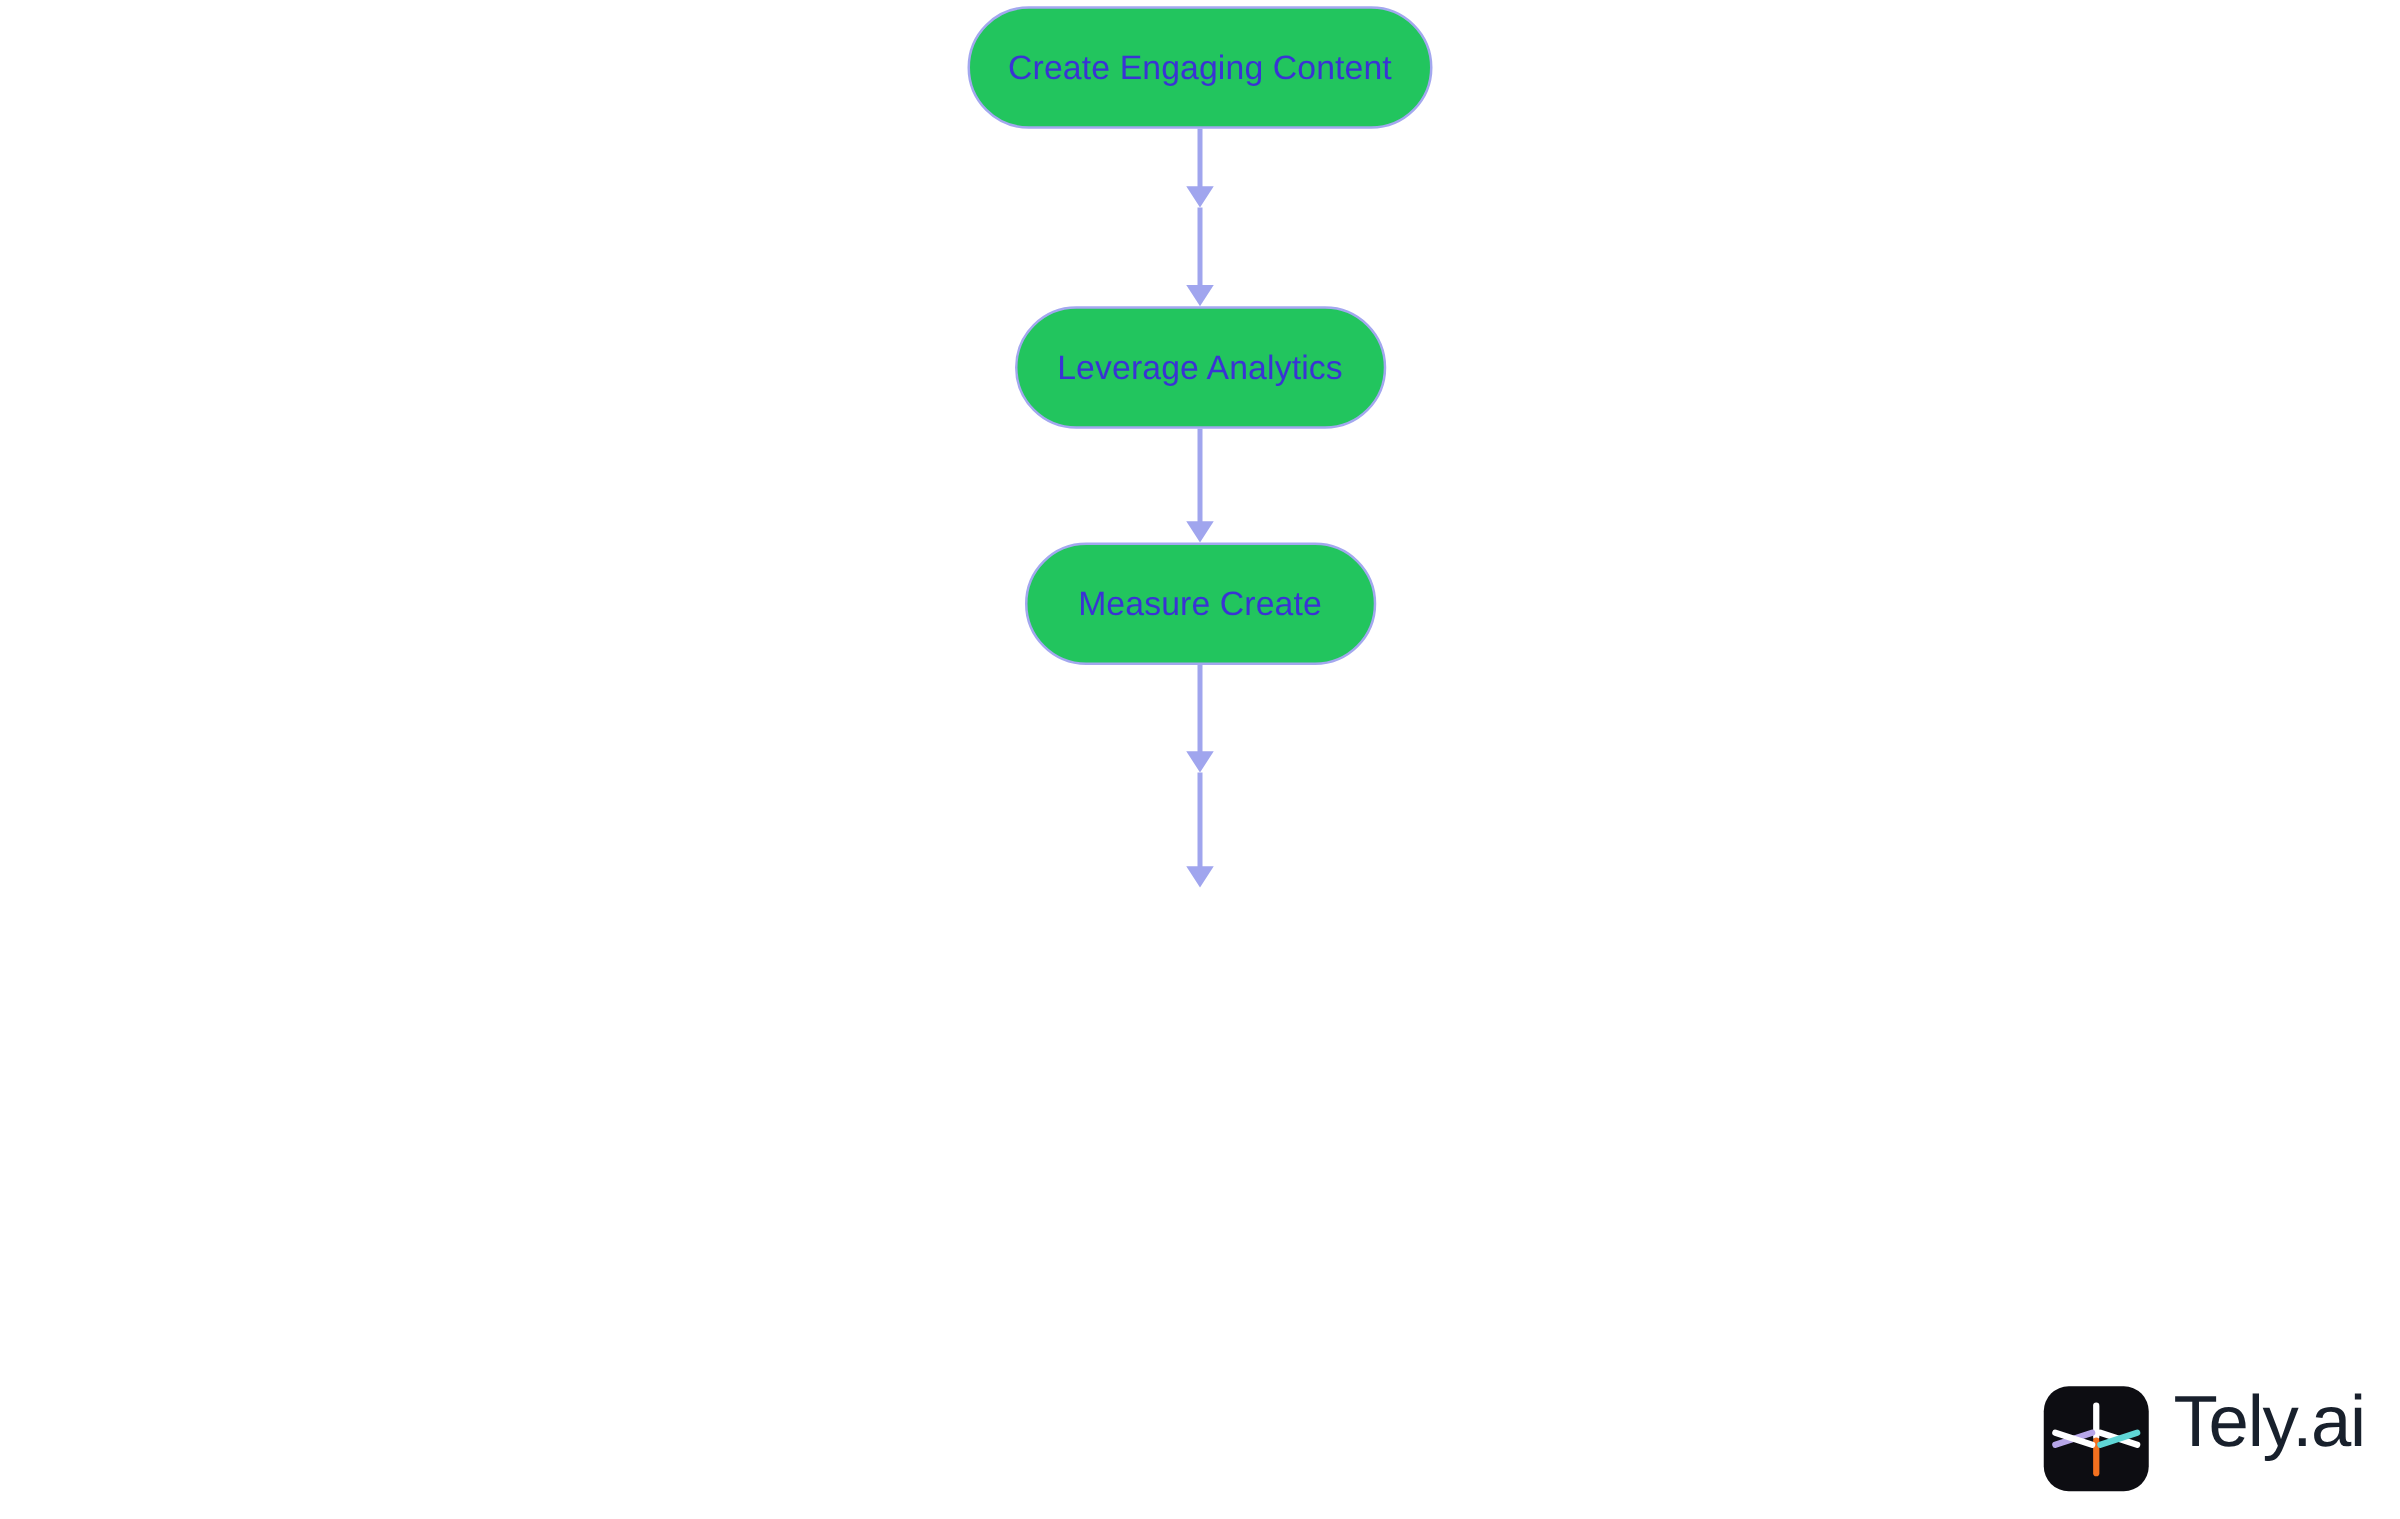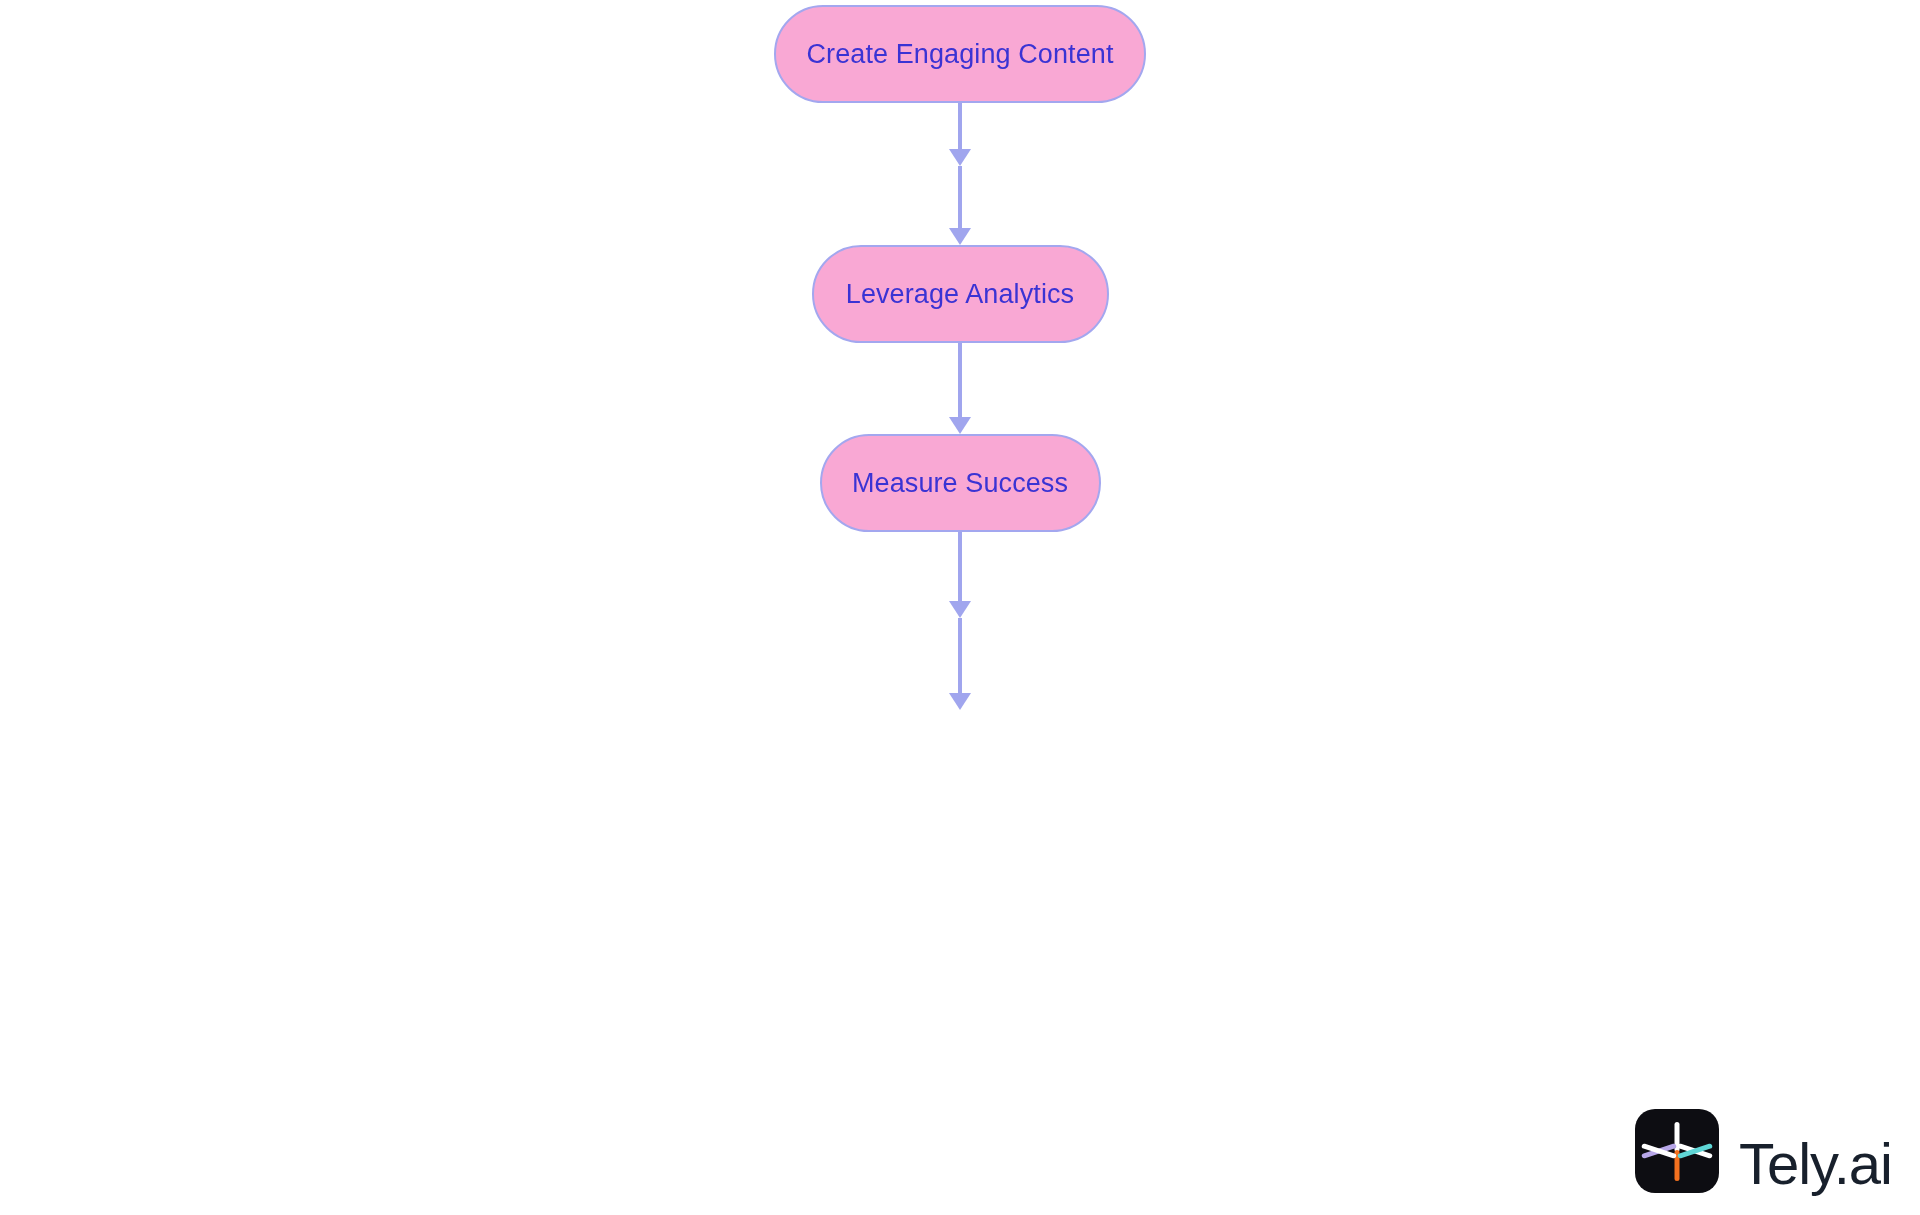--- a/index.html
+++ b/index.html
@@ -29,21 +29,21 @@
     left: 0;
     top: 0;
     width: 1920px;
     display: flex;
     flex-direction: column;
     align-items: center;
   }
 
   .node {
     box-sizing: border-box;
-    background: #f9a8d4;
+    background: #22c55e;
     border: 2px solid #a3a7ef;
     border-radius: 999px;
     color: #3a33d4;
     display: flex;
     align-items: center;
     justify-content: center;
     font-size: 27px;
     font-weight: 400;
     letter-spacing: 0.1px;
     white-space: nowrap;
@@ -91,21 +91,21 @@
 
   
   .flow-stack { padding-top: 5px; }
 
   
   .logo {
     position: absolute;
     right: 28px;
     bottom: 22px;
     display: flex;
-    align-items: flex-end;
+    align-items: flex-start;
     gap: 20px;
   }
   .logo-mark {
     width: 84px;
     height: 84px;
     border-radius: 20px;
     background: #0d0d12;
     position: relative;
     flex: none;
   }
@@ -147,21 +147,21 @@
     <div class="node node-w3">
       <span class="node-label">Leverage Analytics</span>
     </div>
 
     <div class="connector gap-3">
       <div class="connector-line"></div>
       <div class="connector-head"></div>
     </div>
 
     <div class="node node-w4">
-      <span class="node-label">Measure Success</span>
+      <span class="node-label">Measure Create</span>
     </div>
 
     <div class="connector gap-4">
       <div class="connector-line"></div>
       <div class="connector-head"></div>
     </div>
 
 
     <div class="connector gap-5">
       <div class="connector-line"></div>

